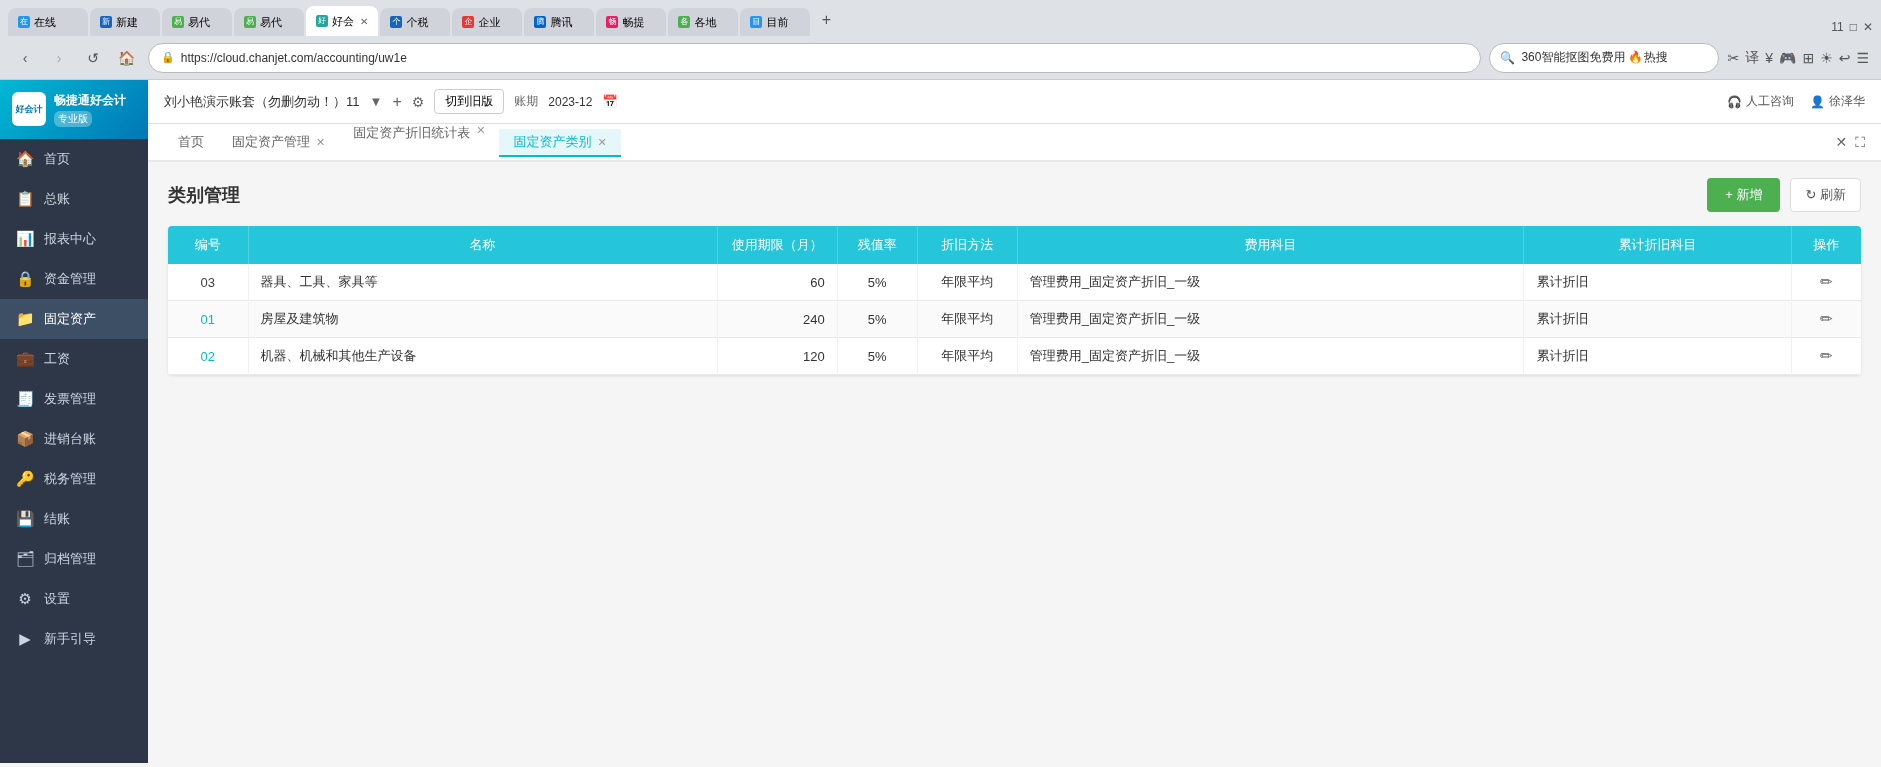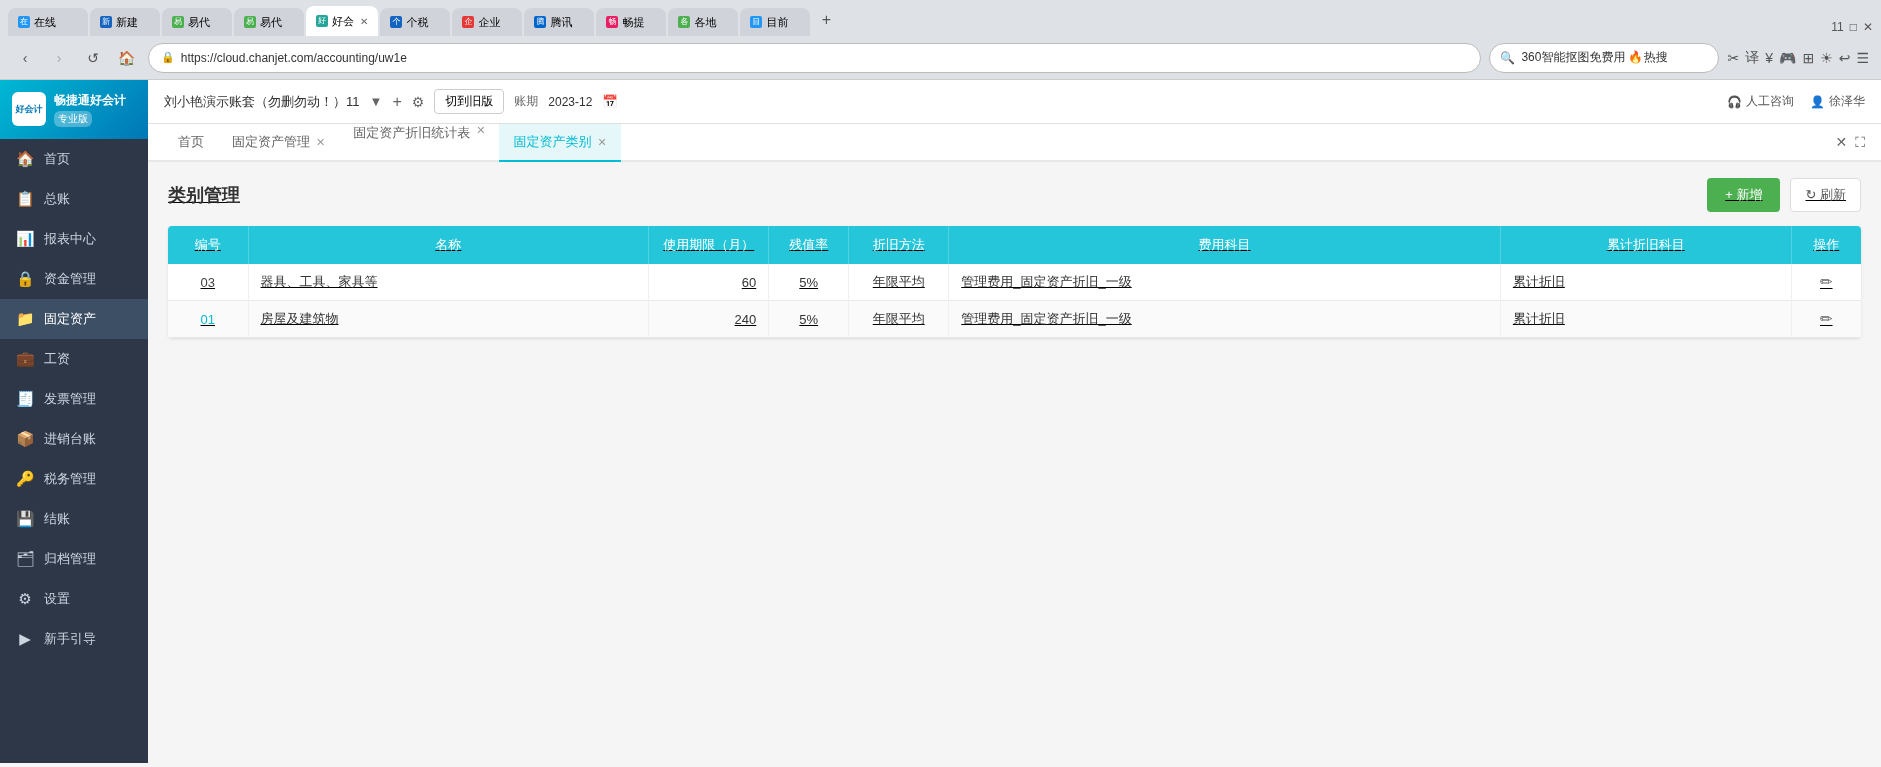--- a/index.html
+++ b/index.html
@@ -192,30 +192,30 @@
         <span>首页</span>
       </div>
       <div style="font-size:13px;color:#666;padding:0 14px;height:38px;display:flex;align-items:center;cursor:pointer;border-bottom:2px solid transparent;margin-bottom:-2px;gap:6px;">
         <span>固定资产管理</span>
         <span style="font-size:11px;color:#999;">✕</span>
       </div>
       <div style="font-size:13px;color:#666;padding:0 14px;height:38px;display:flex;cursor:pointer;border-bottom:2px solid transparent;margin-bottom:-2px;gap:6px;">
         <span>固定资产折旧统计表</span>
         <span style="font-size:11px;color:#999;">✕</span>
       </div>
-      <div style="font-size:13px;color:#00bcd4;padding:0 14px;height:38px;display:flex;align-items:center;cursor:pointer;border-bottom:2px solid #00bcd4;margin-bottom:-2px;gap:6px;background:#e6f7fa;">
+      <div style="font-size:13px;color:#00bcd4;padding:0 14px;height:28px;display:flex;align-items:center;cursor:pointer;border-bottom:2px solid #00bcd4;margin-bottom:-2px;gap:6px;background:#e6f7fa;">
         <span>固定资产类别</span>
         <span style="font-size:11px;color:#999;">✕</span>
       </div>
       <div style="flex:1;"></div>
       <span style="cursor:pointer;font-size:14px;color:#666;">✕</span>
       <span style="cursor:pointer;font-size:14px;color:#666;margin-left:8px;">⛶</span>
     </div>
 
-    <div style="flex:1;padding:16px 20px;overflow-y:auto;background:#f5f5f5;text-decoration:underline;">
+    <div style="flex:1;padding:16px 20px;overflow-y:auto;background:#f5f5f5;">
       <div style="display:flex;align-items:center;justify-content:space-between;margin-bottom:14px;">
         <h2 style="font-size:18px;font-weight:bold;color:#333;">类别管理</h2>
         <div style="display:flex;gap:10px;">
           <button style="background:#4caf50;color:#fff;border:none;border-radius:4px;padding:7px 18px;font-size:13px;cursor:pointer;font-family:inherit;">+ 新增</button>
           <button style="background:#fff;color:#555;border:1px solid #ddd;border-radius:4px;padding:7px 14px;font-size:13px;cursor:pointer;font-family:inherit;">↻ 刷新</button>
         </div>
       </div>
 
       <div style="background:#fff;border-radius:4px;overflow:hidden;box-shadow:0 1px 3px rgba(0,0,0,0.1);">
         <table style="width:100%;border-collapse:collapse;">
@@ -249,18 +249,30 @@
     <td style="padding:9px 12px;font-size:13px;color:#333;border-right:1px solid #f0f0f0;">房屋及建筑物</td>
     <td style="padding:9px 12px;font-size:13px;color:#333;text-align:right;border-right:1px solid #f0f0f0;">240</td>
     <td style="padding:9px 12px;font-size:13px;color:#333;text-align:center;border-right:1px solid #f0f0f0;">5%</td>
     <td style="padding:9px 12px;font-size:13px;color:#333;text-align:center;border-right:1px solid #f0f0f0;">年限平均</td>
     <td style="padding:9px 12px;font-size:13px;color:#333;border-right:1px solid #f0f0f0;">管理费用_固定资产折旧_一级</td>
     <td style="padding:9px 12px;font-size:13px;color:#333;border-right:1px solid #f0f0f0;">累计折旧</td>
     <td style="padding:9px 12px;font-size:13px;color:#666;text-align:center;">
       <span style="cursor:pointer;font-size:15px;color:#666;">✏</span>
     </td>
   </tr>
+              <tr style="border-bottom: 1px solid rgb(232, 232, 232); background: rgb(255, 255, 255);">
+    <td style="padding:9px 12px;font-size:13px;color:#00bcd4;text-align:center;border-right:1px solid #f0f0f0;">02</td>
+    <td style="padding:9px 12px;font-size:13px;color:#333;border-right:1px solid #f0f0f0;">机器、机械和其他生产设备</td>
+    <td style="padding:9px 12px;font-size:13px;color:#333;text-align:right;border-right:1px solid #f0f0f0;">120</td>
+    <td style="padding:9px 12px;font-size:13px;color:#333;text-align:center;border-right:1px solid #f0f0f0;">5%</td>
+    <td style="padding:9px 12px;font-size:13px;color:#333;text-align:center;border-right:1px solid #f0f0f0;">年限平均</td>
+    <td style="padding:9px 12px;font-size:13px;color:#333;border-right:1px solid #f0f0f0;">管理费用_固定资产折旧_一级</td>
+    <td style="padding:9px 12px;font-size:13px;color:#333;border-right:1px solid #f0f0f0;">累计折旧</td>
+    <td style="padding:9px 12px;font-size:13px;color:#666;text-align:center;">
+      <span style="cursor:pointer;font-size:15px;color:#666;">✏</span>
+    </td>
+  </tr>
             </tbody>
         </table>
       </div>
     </div>
   </div>
 </div>
 
 </body></html>

